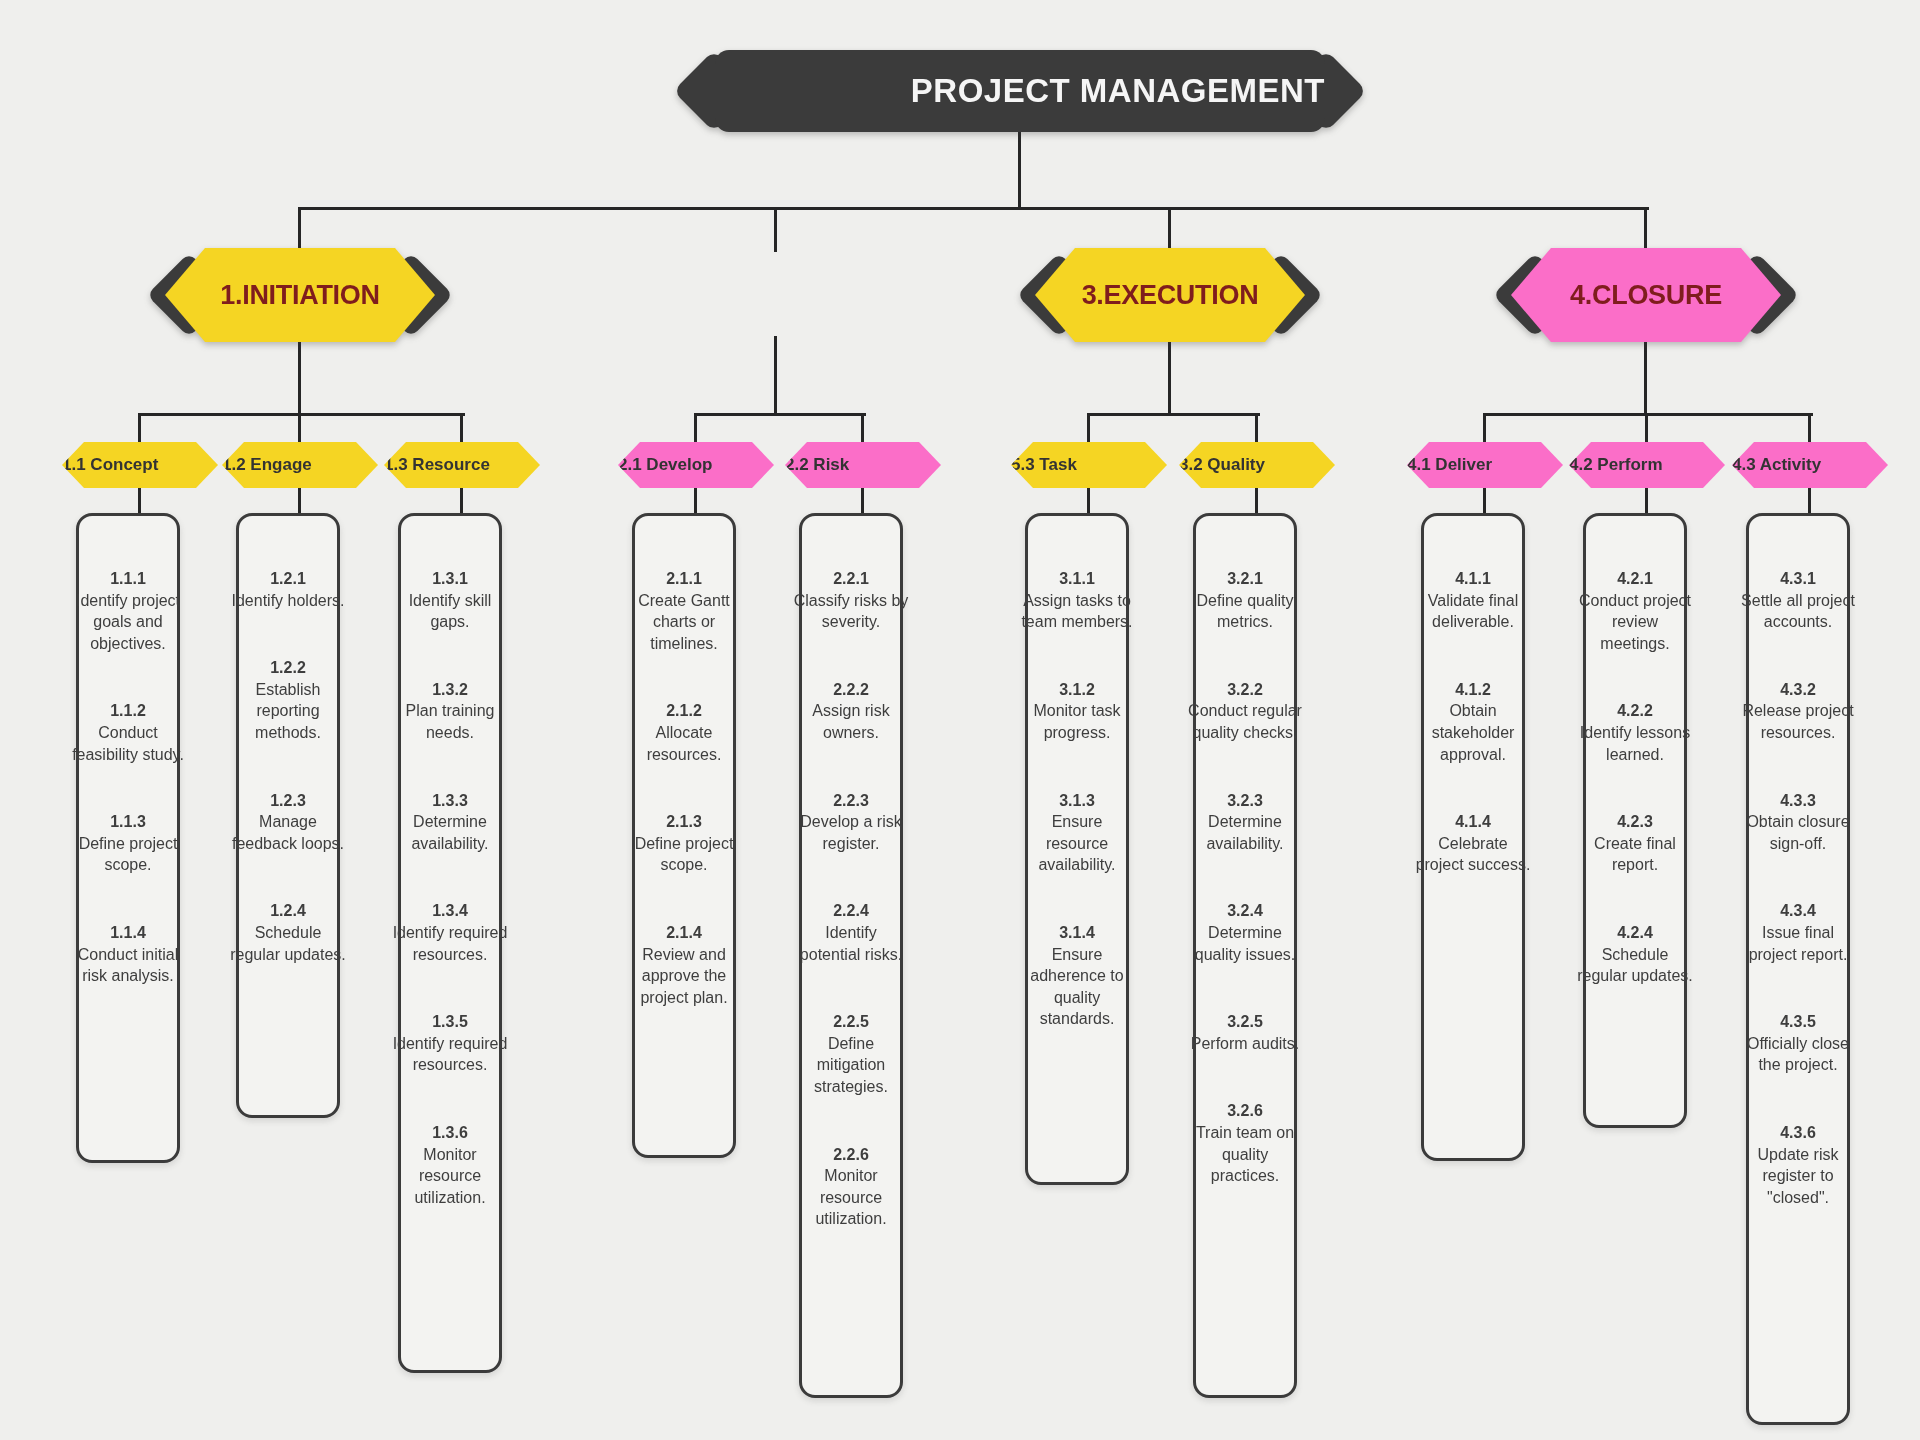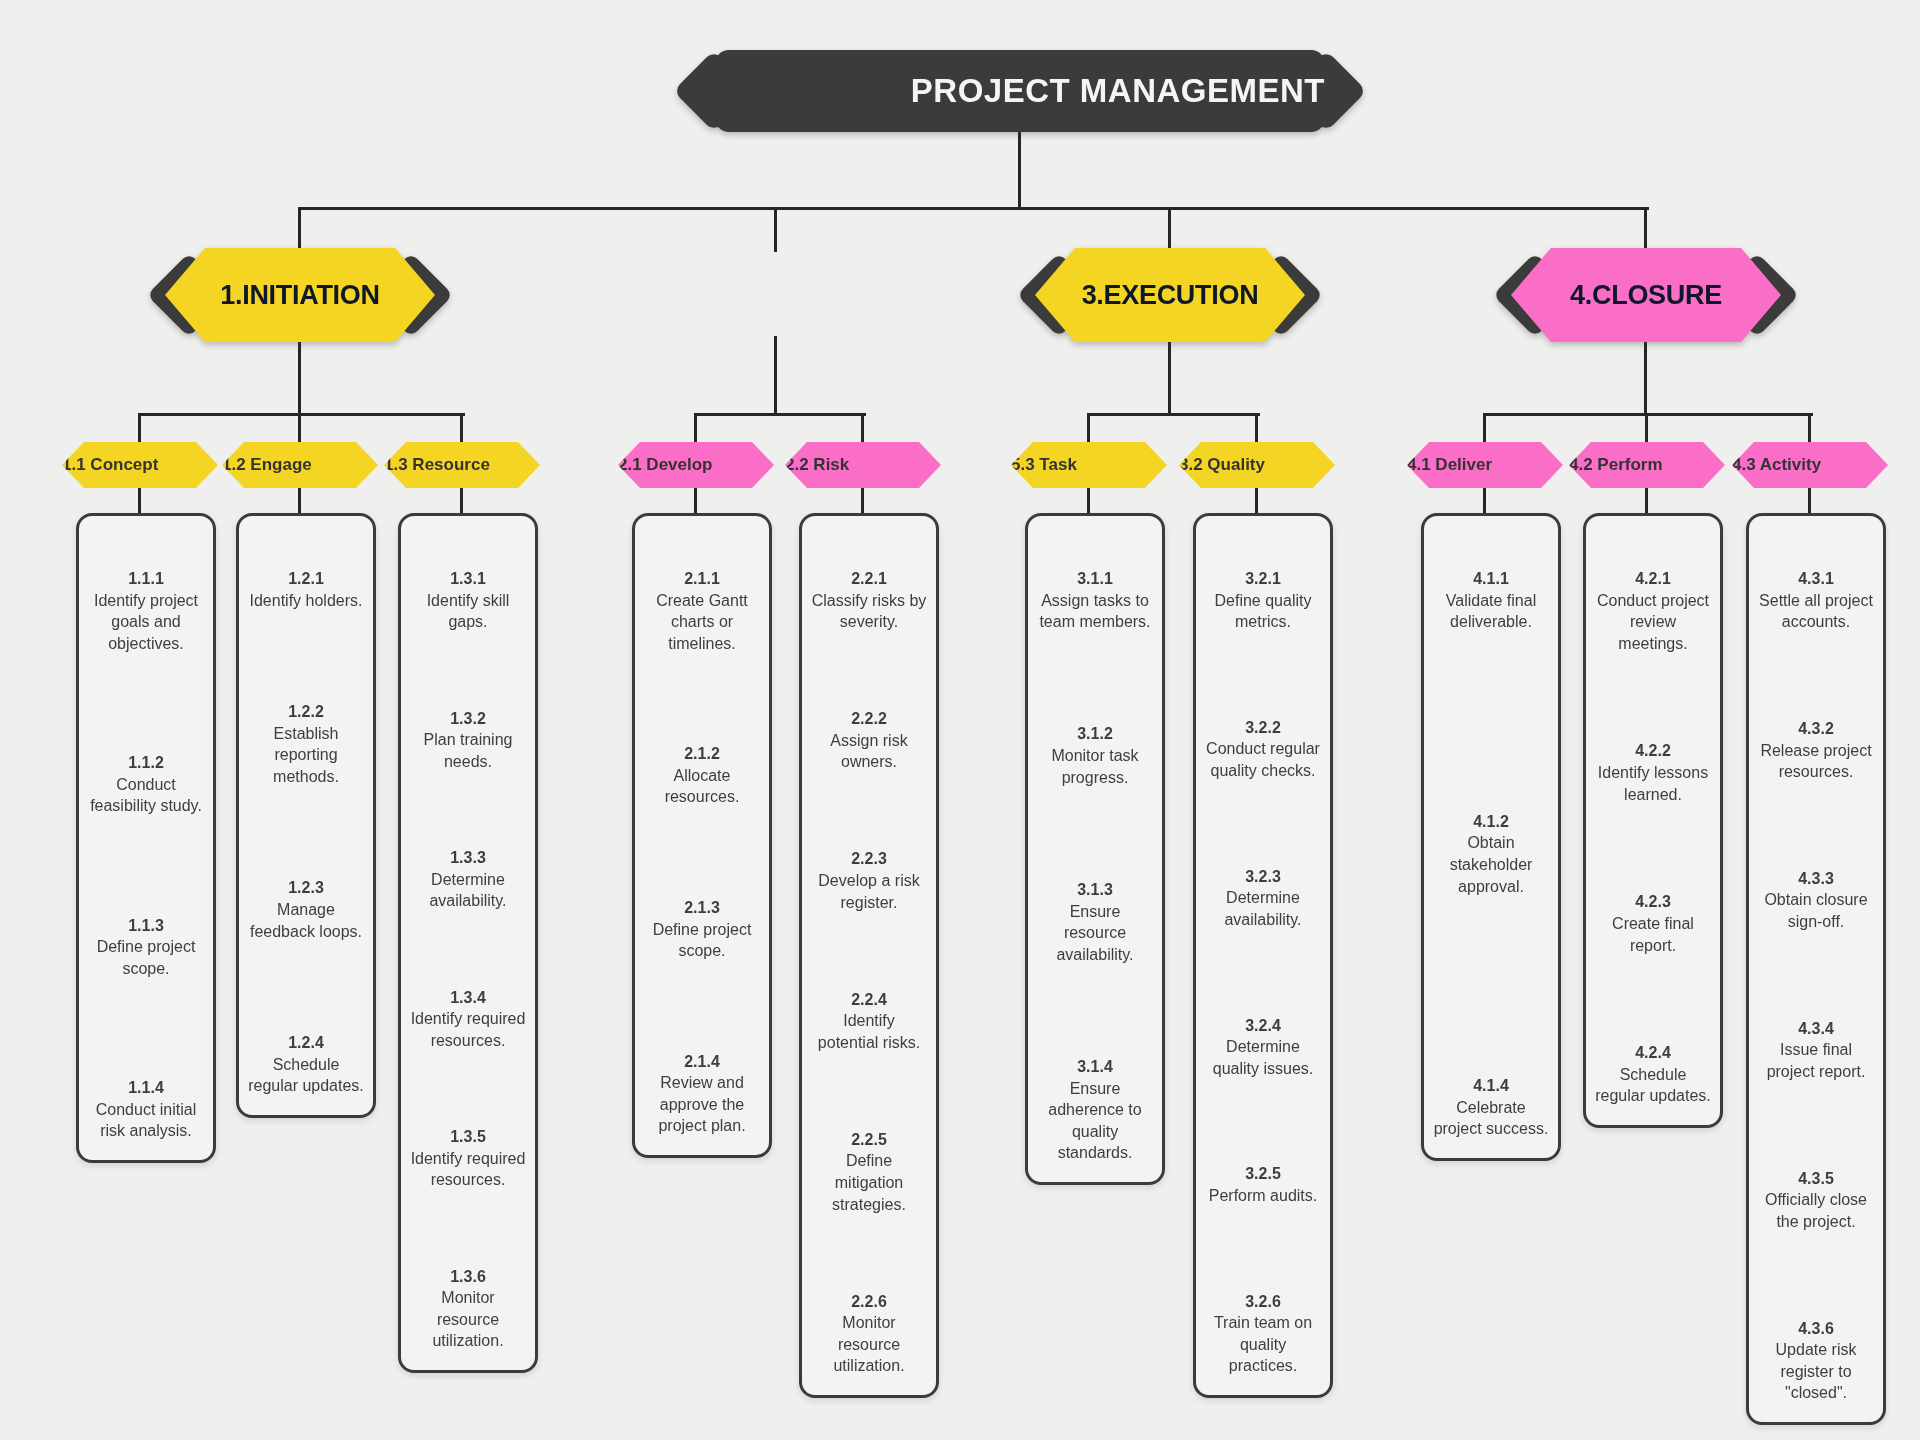--- a/index.html
+++ b/index.html
@@ -19,34 +19,34 @@
   .cap-l{left:-30px;} .cap-r{right:-30px;}
   .root-body{position:absolute;inset:0;background:var(--dark,#3b3b3b);border-radius:14px;display:flex;align-items:center;justify-content:flex-end;}
   .root-body span{color:#f5f5f5;font-weight:bold;font-size:33px;letter-spacing:.5px;}
 
   
   .branch{position:absolute;top:248px;width:270px;height:94px;filter:drop-shadow(0 3px 3px rgba(60,60,60,.3));}
   .chev{position:absolute;width:60px;height:60px;top:17px;background:var(--dark,#3b3b3b);border-radius:9px;transform:rotate(45deg);}
   .chev-l{left:-6px;} .chev-r{right:-6px;}
   .hex{position:absolute;inset:0;display:flex;align-items:center;justify-content:center;
        clip-path:polygon(40px 0,calc(100% - 40px) 0,100% 50%,calc(100% - 40px) 100%,40px 100%,0 50%);}
-  .hex span{font-weight:bold;font-size:27px;color:#0f172a;letter-spacing:-.3px;}
+  .hex span{font-weight:bold;font-size:27px;color:#7f1d1d;letter-spacing:-.3px;}
   .yellow{background:var(--yellow,#f5d523);}
   .pink{background:var(--pink,#fb6ec8);}
 
   
   .badge{position:absolute;top:442px;width:156px;height:46px;display:flex;align-items:center;justify-content:flex-start;
          clip-path:polygon(22px 0,calc(100% - 22px) 0,100% 50%,calc(100% - 22px) 100%,22px 100%,0 50%);}
   .badge span{font-weight:bold;font-size:17px;color:#333;}
 
   
-  .card{position:absolute;top:513px;width:140px;background:var(--card,#f3f3f1);
+  .card{position:absolute;top:513px;width:104px;background:var(--card,#f3f3f1);
         border:3.5px solid var(--dark,#3b3b3b);border-radius:16px;
         display:flex;flex-direction:column;align-items:center;gap:46px;
-        padding:52px 5px 18px;box-shadow:0 3px 6px rgba(60,60,60,.15);justify-content:space-between;}
+        padding:52px 5px 18px;box-shadow:0 3px 6px rgba(60,60,60,.15);}
   .task{text-align:center;color:var(--text,#3e3e3e);font-size:16px;line-height:1.35;width:116px;}
   .task-id{font-weight:bold;}
 </style>
 </head>
 <body>
 
 <div class="canvas">
 
   <div class="line" style="left:1018px;top:130px;width:3px;height:80px"></div>
   <div class="line" style="left:300px;top:207px;width:1349px;height:3px"></div>

